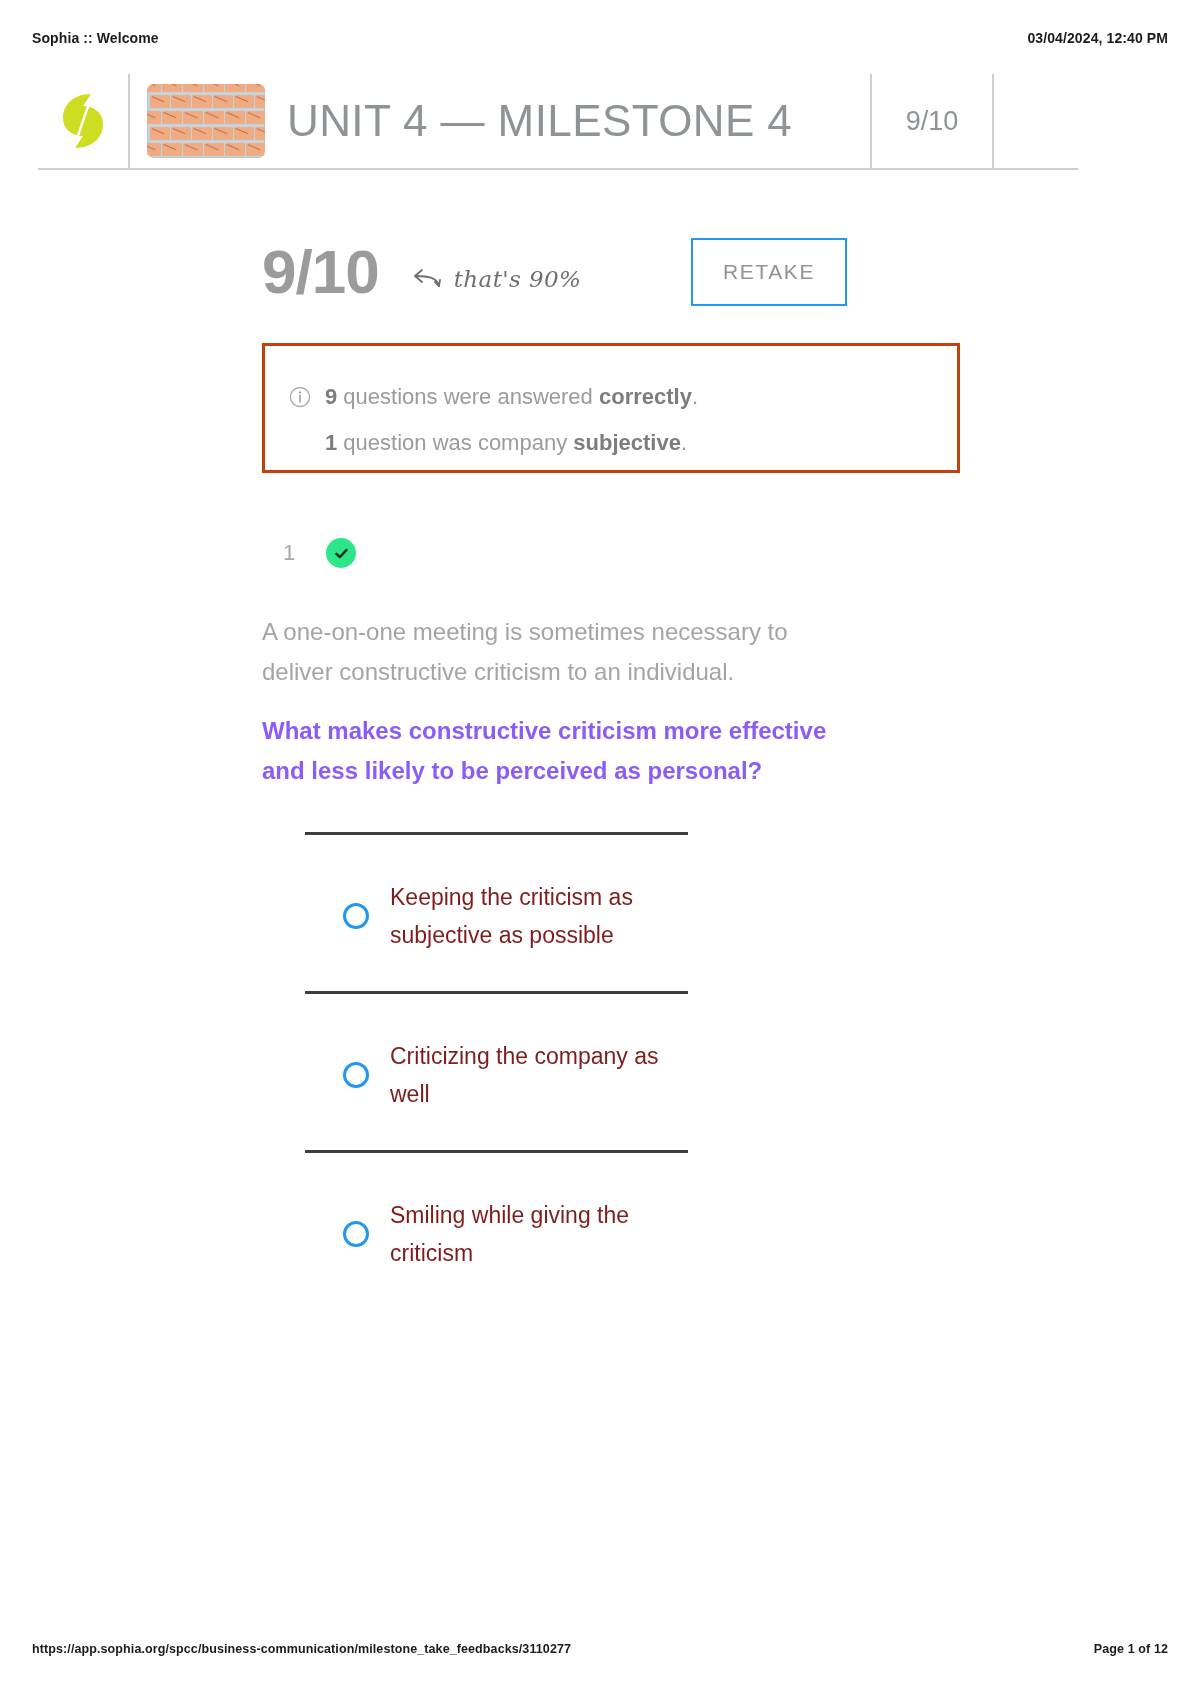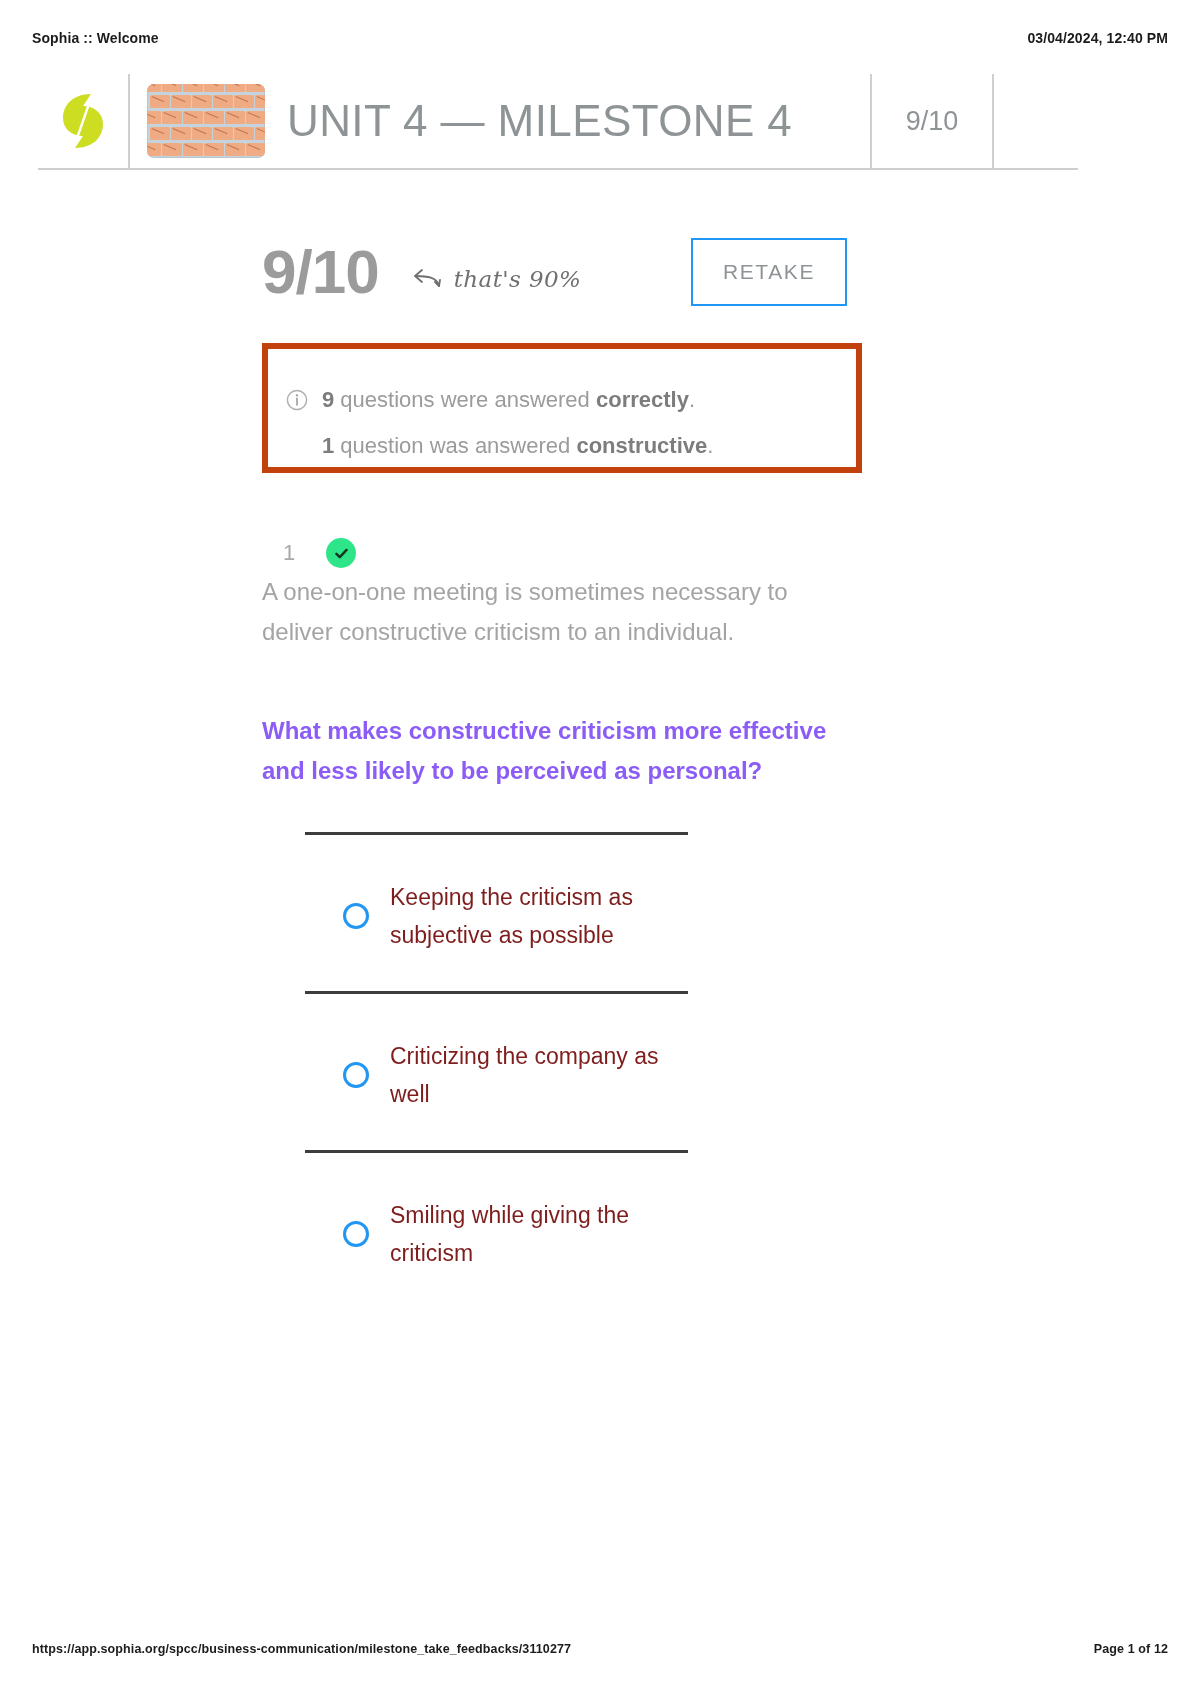--- a/index.html
+++ b/index.html
@@ -167,25 +167,25 @@
     letter-spacing: 1.6px;
     color: #8e9496;
     cursor: pointer;
   }
 
   
   .info-box {
     position: absolute;
     top: 343px;
     left: 262px;
-    width: 600px;
+    width: 698px;
     height: 130px;
-    border: 6px solid #c2410c;
+    border: 3px solid #c2410c;
     background: #fff;
-    padding: 30px 0 0 18px;
+    padding: 30px 0 0 24px;
   }
   .info-line {
     display: flex;
     align-items: flex-start;
     font-size: 22px;
     color: #9b9b9b;
     line-height: 42px;
     white-space: nowrap;
   }
   .info-ico { width: 22px; height: 22px; margin: 10px 14px 0 0; flex:none; }
@@ -208,21 +208,21 @@
     border-radius: 50%;
     background: #2ee58a;
     display: flex;
     align-items: center;
     justify-content: center;
   }
   .q-check svg { display:block; }
 
   .q-intro {
     position: absolute;
-    top: 572px;
+    top: 612px;
     left: 262px;
     width: 600px;
     font-size: 24px;
     line-height: 40px;
     color: #a4a4a4;
   }
   .q-prompt {
     position: absolute;
     top: 711px;
     left: 262px;
@@ -349,21 +349,21 @@
           <path d="M11 9.4 L11 16" stroke="#9b9b9b" stroke-width="1.6" stroke-linecap="round"></path>
         </svg>
       </span>
       <span>
         <span class="num">9</span><span> questions were answered </span><b>correctly</b><span>.</span>
       </span>
     </div>
     <div class="info-line">
       <span class="info-ico-spacer"></span>
       <span>
-        <span class="num">1</span><span> question was answered </span><b>constructive</b><span>.</span>
+        <span class="num">1</span><span> question was company </span><b>subjective</b><span>.</span>
       </span>
     </div>
   </div>
 
   <div class="q-head">
     <span class="q-num">1</span>
     <span class="q-check">
       <svg width="17" height="17" viewBox="0 0 17 17">
         <path d="M3.4 8.8 L6.8 12.1 L13.6 4.9" stroke="#14341f" stroke-width="2.4" fill="none" stroke-linecap="round" stroke-linejoin="round"></path>
       </svg>

